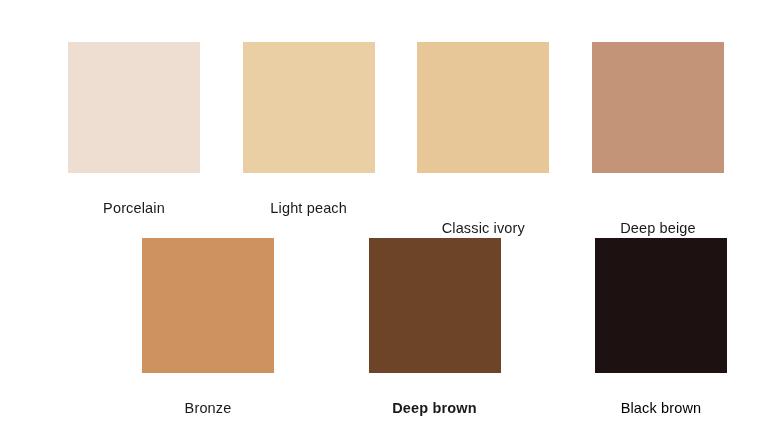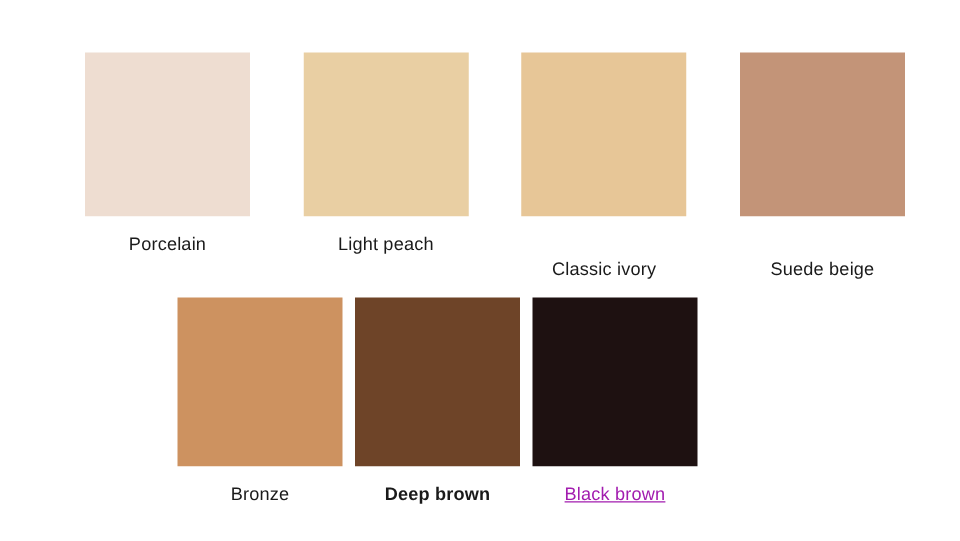--- a/index.html
+++ b/index.html
@@ -28,28 +28,29 @@
   }
   .row-top {
     left: 68px;
     top: 42px;
     width: 656px;
     justify-content: space-between;
   }
   .row-bottom {
     left: 142px;
     top: 238px;
-    width: 416px;
+    width: 585px;
     justify-content: space-between;
   }
   .swatch-cell {
     display: flex;
     flex-direction: column;
     align-items: center;
     width: 132px;
+    gap: 12px;
   }
   .swatch-chip {
     width: 132px;
     height: 131px;
     display: block;
     border: 0;
   }
   .row-bottom .swatch-chip {
     height: 135px;
   }
@@ -84,37 +85,37 @@
       <div class="swatch-label" style="color: rgb(26, 26, 26);">Light peach</div>
     </div>
 
     <div class="swatch-cell label-lower">
       <div class="swatch-chip" style="background-color: rgb(231, 198, 151);"></div>
       <div class="swatch-label" style="color: rgb(26, 26, 26);">Classic ivory</div>
     </div>
 
     <div class="swatch-cell label-lower">
       <div class="swatch-chip" style="background-color: rgb(195, 148, 120);"></div>
-      <div class="swatch-label" style="color: rgb(26, 26, 26);">Suede beige</div>
+      <div class="swatch-label" style="color: rgb(26, 26, 26);">Deep beige</div>
     </div>
 
   </div>
 
   <div class="swatch-row row-bottom">
 
     <div class="swatch-cell">
       <div class="swatch-chip" style="background-color: rgb(205, 146, 96);"></div>
       <div class="swatch-label" style="color: rgb(26, 26, 26);">Bronze</div>
     </div>
 
     <div class="swatch-cell">
       <div class="swatch-chip" style="background-color: rgb(110, 68, 40);"></div>
       <div class="swatch-label" style="color: rgb(26, 26, 26); font-weight: bold;">Deep brown</div>
     </div>
 
     <div class="swatch-cell">
       <div class="swatch-chip" style="background-color: rgb(30, 17, 17);"></div>
-      <div class="swatch-label" style="color: #a21caf; text-decoration: underline;">Black brown</div>
+      <div class="swatch-label" style="color: #000000;">Black brown</div>
     </div>
 
   </div>
 
 </div>
 
 </body></html>

